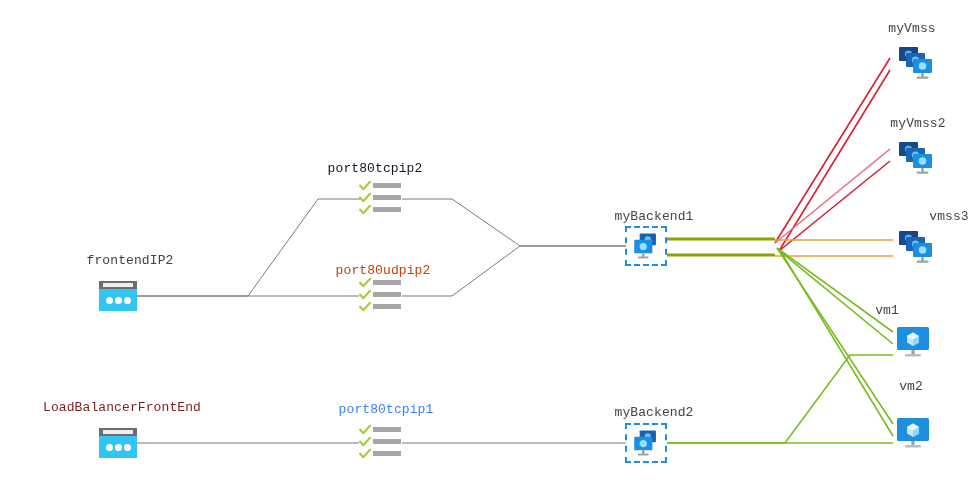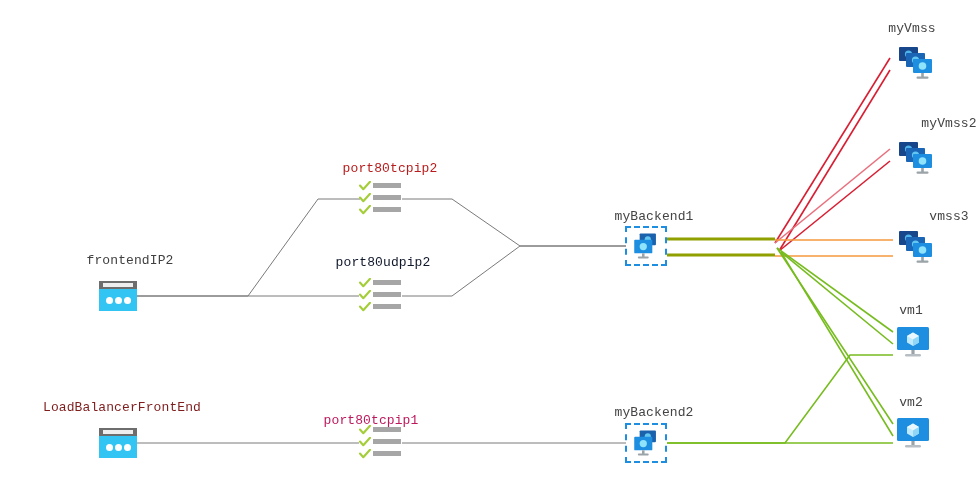--- a/index.html
+++ b/index.html
@@ -163,63 +163,63 @@
   </div>
       <div class="node-label" style="left: 122px; top: 400px; color: #7f1d1d;">LoadBalancerFrontEnd</div>
       <div class="icon-frontend" style="left: 118px; top: 443px;">
     <div class="fe-top"></div>
     <div class="fe-topinner"></div>
     <div class="fe-body"></div>
     <div class="dot d1"></div>
     <div class="dot d2"></div>
     <div class="dot d3"></div>
   </div>
-      <div class="node-label" style="left: 390px; top: 161px; color: #b91c1c;">port80tcpip2</div>
+      <div class="node-label" style="left: 375px; top: 161px; color: #0f172a;">port80tcpip2</div>
       <div class="icon-rule" style="left: 380px; top: 199px;">
     <div class="row r1">
       <svg class="chk" viewBox="0 0 12 10">
         <path d="M1 4.5 L4.3 8.2 L11 0.8" fill="none" stroke="#a4ce38" stroke-width="2.1" stroke-linecap="round" stroke-linejoin="round"></path>
       </svg>
       <div class="bar"></div>
     </div>
     <div class="row r2">
       <svg class="chk" viewBox="0 0 12 10">
         <path d="M1 4.5 L4.3 8.2 L11 0.8" fill="none" stroke="#a4ce38" stroke-width="2.1" stroke-linecap="round" stroke-linejoin="round"></path>
       </svg>
       <div class="bar"></div>
     </div>
     <div class="row r3">
       <svg class="chk" viewBox="0 0 12 10">
         <path d="M1 4.5 L4.3 8.2 L11 0.8" fill="none" stroke="#a4ce38" stroke-width="2.1" stroke-linecap="round" stroke-linejoin="round"></path>
       </svg>
       <div class="bar"></div>
     </div>
   </div>
-      <div class="node-label" style="left: 383px; top: 255px; color: #0f172a;">port80udpip2</div>
+      <div class="node-label" style="left: 383px; top: 263px; color: #c2410c;">port80udpip2</div>
       <div class="icon-rule" style="left: 380px; top: 296px;">
     <div class="row r1">
       <svg class="chk" viewBox="0 0 12 10">
         <path d="M1 4.5 L4.3 8.2 L11 0.8" fill="none" stroke="#a4ce38" stroke-width="2.1" stroke-linecap="round" stroke-linejoin="round"></path>
       </svg>
       <div class="bar"></div>
     </div>
     <div class="row r2">
       <svg class="chk" viewBox="0 0 12 10">
         <path d="M1 4.5 L4.3 8.2 L11 0.8" fill="none" stroke="#a4ce38" stroke-width="2.1" stroke-linecap="round" stroke-linejoin="round"></path>
       </svg>
       <div class="bar"></div>
     </div>
     <div class="row r3">
       <svg class="chk" viewBox="0 0 12 10">
         <path d="M1 4.5 L4.3 8.2 L11 0.8" fill="none" stroke="#a4ce38" stroke-width="2.1" stroke-linecap="round" stroke-linejoin="round"></path>
       </svg>
       <div class="bar"></div>
     </div>
   </div>
-      <div class="node-label" style="left: 371px; top: 402px; color: #be185d; margin-top: 11px;">port80tcpip1</div>
+      <div class="node-label" style="left: 386px; top: 402px; color: #3b82f6;">port80tcpip1</div>
       <div class="icon-rule" style="left: 380px; top: 443px;">
     <div class="row r1">
       <svg class="chk" viewBox="0 0 12 10">
         <path d="M1 4.5 L4.3 8.2 L11 0.8" fill="none" stroke="#a4ce38" stroke-width="2.1" stroke-linecap="round" stroke-linejoin="round"></path>
       </svg>
       <div class="bar"></div>
     </div>
     <div class="row r2">
       <svg class="chk" viewBox="0 0 12 10">
         <path d="M1 4.5 L4.3 8.2 L11 0.8" fill="none" stroke="#a4ce38" stroke-width="2.1" stroke-linecap="round" stroke-linejoin="round"></path>
@@ -261,21 +261,21 @@
       <rect x="9" y="3" width="19" height="14" rx="1" fill="#17468a"></rect>
       <circle cx="18.5" cy="10" r="3.6" fill="#4fb4ea"></circle>
       <rect x="16" y="9" width="19" height="14" rx="1" fill="#1a65b5"></rect>
       <circle cx="25.5" cy="16" r="3.6" fill="#62c6f2"></circle>
       <rect x="23" y="15" width="19" height="14" rx="1" fill="#1e8fe0"></rect>
       <circle cx="32.5" cy="22" r="3.8" fill="#8fe3fb"></circle>
       <rect x="31.2" y="29" width="2.6" height="4" fill="#9aa3a8"></rect>
       <rect x="26.5" y="32.5" width="12" height="2.2" rx="1" fill="#9aa3a8"></rect>
     </svg>
   </div>
-      <div class="node-label" style="left: 918px; top: 116px; color: rgb(68, 68, 68); margin-left: 31px;">myVmss2</div>
+      <div class="node-label" style="left: 918px; top: 116px; color: rgb(68, 68, 68);">myVmss2</div>
       <div class="icon-vmss" style="left: 913px; top: 159px;">
     <svg viewBox="0 0 46 40" width="46" height="40">
       <rect x="9" y="3" width="19" height="14" rx="1" fill="#17468a"></rect>
       <circle cx="18.5" cy="10" r="3.6" fill="#4fb4ea"></circle>
       <rect x="16" y="9" width="19" height="14" rx="1" fill="#1a65b5"></rect>
       <circle cx="25.5" cy="16" r="3.6" fill="#62c6f2"></circle>
       <rect x="23" y="15" width="19" height="14" rx="1" fill="#1e8fe0"></rect>
       <circle cx="32.5" cy="22" r="3.8" fill="#8fe3fb"></circle>
       <rect x="31.2" y="29" width="2.6" height="4" fill="#9aa3a8"></rect>
       <rect x="26.5" y="32.5" width="12" height="2.2" rx="1" fill="#9aa3a8"></rect>
@@ -287,32 +287,32 @@
       <rect x="9" y="3" width="19" height="14" rx="1" fill="#17468a"></rect>
       <circle cx="18.5" cy="10" r="3.6" fill="#4fb4ea"></circle>
       <rect x="16" y="9" width="19" height="14" rx="1" fill="#1a65b5"></rect>
       <circle cx="25.5" cy="16" r="3.6" fill="#62c6f2"></circle>
       <rect x="23" y="15" width="19" height="14" rx="1" fill="#1e8fe0"></rect>
       <circle cx="32.5" cy="22" r="3.8" fill="#8fe3fb"></circle>
       <rect x="31.2" y="29" width="2.6" height="4" fill="#9aa3a8"></rect>
       <rect x="26.5" y="32.5" width="12" height="2.2" rx="1" fill="#9aa3a8"></rect>
     </svg>
   </div>
-      <div class="node-label" style="left: 911px; top: 303px; color: rgb(68, 68, 68);">vm1</div>
+      <div class="node-label" style="left: 887px; top: 303px; color: rgb(68, 68, 68);">vm1</div>
       <div class="icon-vm" style="left: 913px; top: 343px;">
     <svg viewBox="0 0 40 36" width="40" height="36">
       <rect x="4" y="2" width="32" height="23" rx="1.5" fill="#1e8fe0"></rect>
       <path d="M20 7.5 L26 11 L26 17.5 L20 21 L14 17.5 L14 11 Z" fill="#bfeaff"></path>
       <path d="M20 7.5 L26 11 L20 14.5 L14 11 Z" fill="#e9f8ff"></path>
       <path d="M20 14.5 L26 11 L26 17.5 L20 21 Z" fill="#8fd6f7"></path>
       <rect x="18.4" y="25" width="3.2" height="4.5" fill="#9aa3a8"></rect>
       <rect x="12" y="29" width="16" height="2.6" rx="1.3" fill="#b7bfc4"></rect>
     </svg>
   </div>
-      <div class="node-label" style="left: 911px; top: 395px; color: rgb(68, 68, 68);">vm2</div>
+      <div class="node-label" style="left: 911px; top: 379px; color: rgb(68, 68, 68);">vm2</div>
       <div class="icon-vm" style="left: 913px; top: 434px;">
     <svg viewBox="0 0 40 36" width="40" height="36">
       <rect x="4" y="2" width="32" height="23" rx="1.5" fill="#1e8fe0"></rect>
       <path d="M20 7.5 L26 11 L26 17.5 L20 21 L14 17.5 L14 11 Z" fill="#bfeaff"></path>
       <path d="M20 7.5 L26 11 L20 14.5 L14 11 Z" fill="#e9f8ff"></path>
       <path d="M20 14.5 L26 11 L26 17.5 L20 21 Z" fill="#8fd6f7"></path>
       <rect x="18.4" y="25" width="3.2" height="4.5" fill="#9aa3a8"></rect>
       <rect x="12" y="29" width="16" height="2.6" rx="1.3" fill="#b7bfc4"></rect>
     </svg>
   </div>

